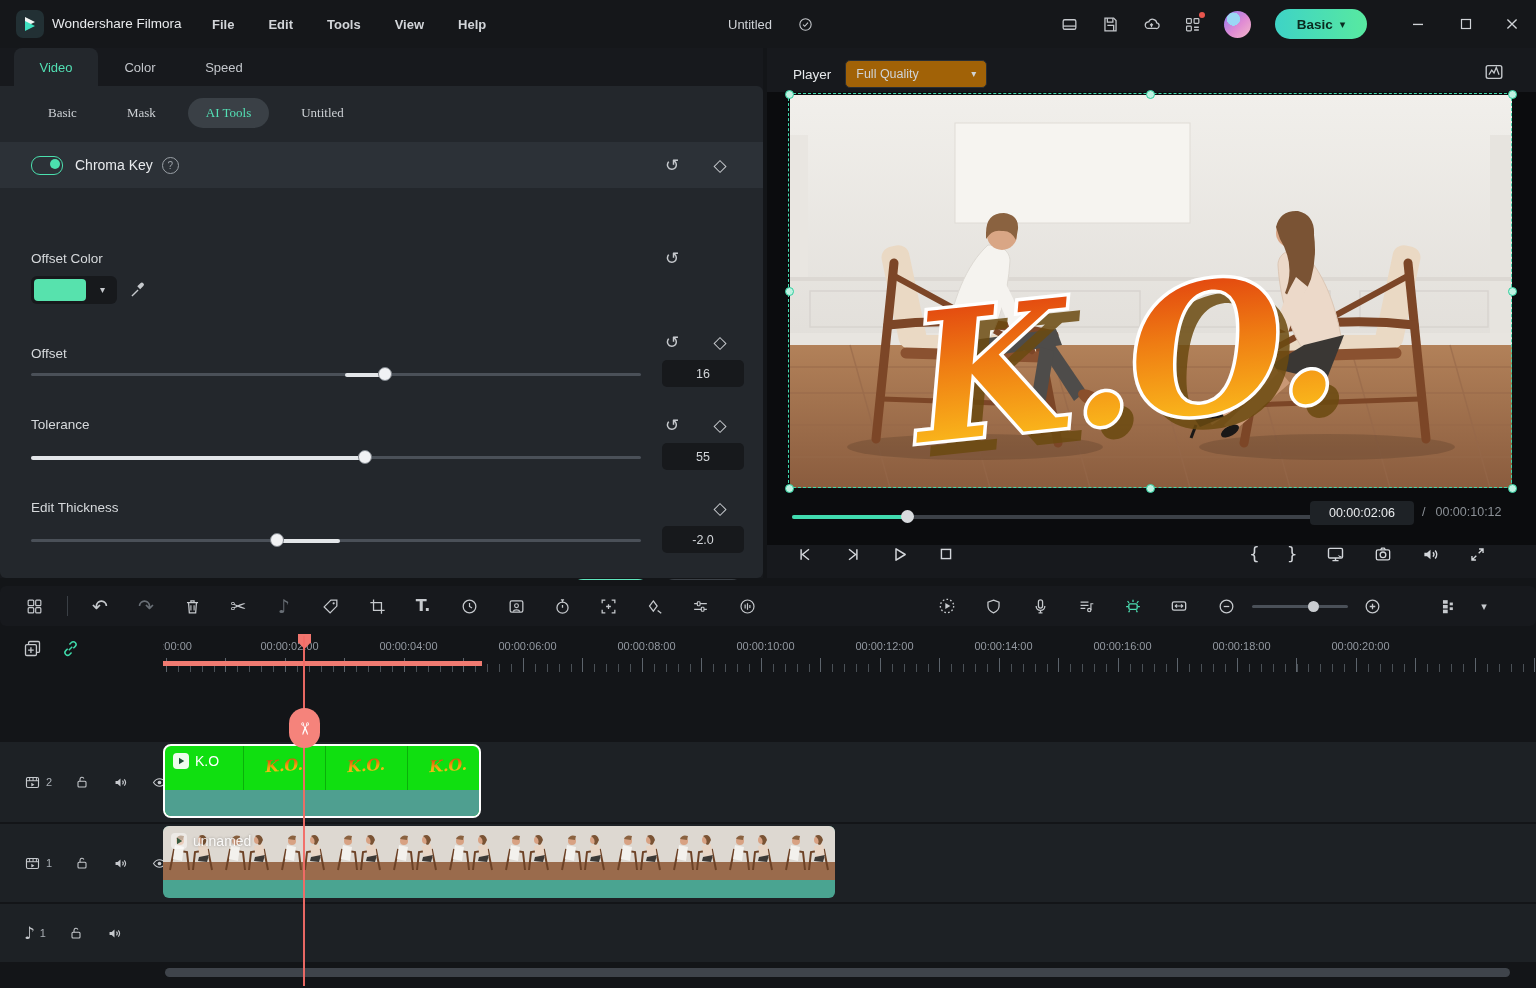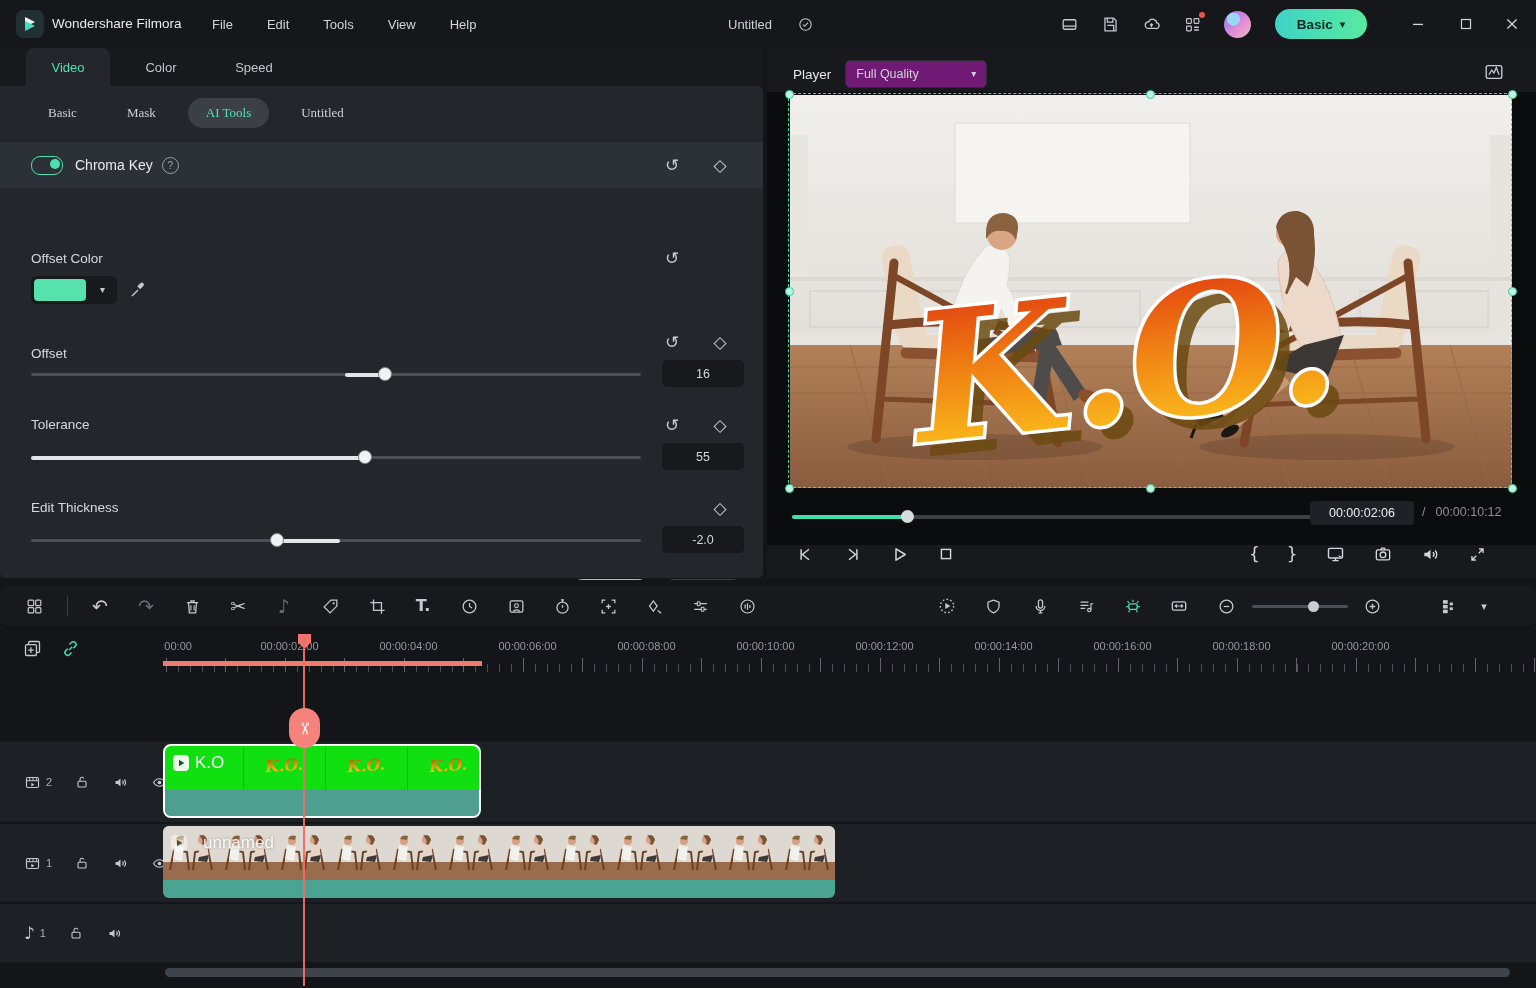--- a/index.html
+++ b/index.html
@@ -11,34 +11,34 @@
   .dim{color:#686e75;}
   .uicon{font-family:"DejaVu Sans",sans-serif;line-height:1;display:inline-flex;align-items:center;justify-content:center;}
   svg{display:block;}
 
   
   #titlebar{position:absolute;left:0;top:0;width:1536px;height:48px;background:#15171a;}
   .logo{position:absolute;left:16px;top:10px;width:28px;height:28px;border-radius:7px;background:#223034;
         display:flex;align-items:center;justify-content:center;}
   .appname{position:absolute;left:52px;top:16px;color:#e8eaed;font-size:13.5px;}
   .menus{position:absolute;left:212px;top:0;height:48px;display:flex;align-items:center;gap:34px;color:#d2d5d9;}
-  .menus span{cursor:default;}
+  .menus span{cursor:default;font-weight:bold;}
   .proj{position:absolute;left:728px;top:17px;color:#cfd2d6;}
   .tb-icons{position:absolute;left:1060px;top:0;height:48px;display:flex;align-items:center;gap:22px;}
   .avatar{width:27px;height:27px;border-radius:50%;background:radial-gradient(circle at 35% 30%,#9bd7f5 0 25%,transparent 26%),
           linear-gradient(135deg,#8f7cf2,#e08bd4 55%,#f3b9c9);position:relative;}
   .btn-export{position:absolute;left:1275px;top:9px;width:92px;height:30px;border-radius:16px;
       background:linear-gradient(90deg,#3ed3c6,#58e9a0);color:#0b2b20;font-weight:bold;
       display:flex;align-items:center;justify-content:center;gap:7px;font-size:13.5px;}
   .winbtn{position:absolute;top:14px;width:20px;height:20px;display:flex;align-items:center;justify-content:center;color:#d0d3d7;}
   .reddot{position:absolute;right:-3px;top:-3px;width:6px;height:6px;border-radius:50%;background:#e8554d;}
 
   
   #editpanel{position:absolute;left:0;top:48px;width:763px;height:530px;background:#17191d;}
-  .tabs{position:absolute;left:26px;top:0;display:flex;gap:9px;}
+  .tabs{position:absolute;left:14px;top:0;display:flex;}
   .tab{width:84px;height:38px;display:flex;align-items:center;justify-content:center;color:#c3c6cb;}
   .tab.active{background:#23272c;border-radius:8px 8px 0 0;color:#52dfb3;}
   .panelbody{position:absolute;left:0;top:38px;width:763px;height:492px;background:#23272c;border-radius:0 6px 6px 6px;}
   .subtabs{position:absolute;left:30px;top:12px;display:flex;gap:14px;}
   .subtab{padding:7px 18px;border-radius:16px;color:#ccd0d4;font-family:Liberation Serif, serif;}
   .subtab.active{background:#3a4046;color:#54e1b6;}
   .chromarow{position:absolute;left:0px;top:56px;width:763px;height:46px;background:#2c3137;display:flex;align-items:center;}
   .toggle{position:relative;width:30px;height:17px;border-radius:9px;border:1.6px solid #4be0ae;margin-left:31px;}
   .toggle .knob{position:absolute;right:2px;top:2px;width:10px;height:10px;border-radius:50%;background:#4be0ae;}
   .qmark{width:15px;height:15px;border-radius:50%;border:1.2px solid #9aa0a6;color:#9aa0a6;font-size:10px;
@@ -56,21 +56,21 @@
   .valbox{width:82px;height:27px;background:#17191c;border-radius:5px;color:#d3d6da;font-size:12.5px;
           display:flex;align-items:center;justify-content:center;}
   .btn-ok{position:absolute;left:570px;top:493px;width:81px;height:26px;border-radius:13px;background:#60e5bd;
           color:#11332a;display:flex;align-items:center;justify-content:center;font-size:13px;}
   .btn-reset{position:absolute;left:661px;top:493px;width:84px;height:26px;border-radius:13px;background:#3b4046;
           color:#e3e5e8;display:flex;align-items:center;justify-content:center;font-size:13px;}
 
   
   #playerpanel{position:absolute;left:767px;top:48px;width:769px;height:530px;background:#17191d;}
   .player-hd{position:absolute;left:26px;top:12px;display:flex;align-items:center;gap:14px;}
-  .quality{width:120px;height:26px;background:#701a75;border:1px solid #2a2e33;border-radius:5px;display:flex;
+  .quality{width:120px;height:26px;background:#a16207;border:1px solid #2a2e33;border-radius:5px;display:flex;
            align-items:center;justify-content:space-between;padding:0 10px;color:#cfd3d7;font-size:12.5px;}
   .stage{position:absolute;left:0;top:44px;width:769px;height:453px;background:#0b0c0e;}
   .vidbox{position:absolute;left:23px;top:3px;width:722px;height:393px;}
   .selborder{position:absolute;left:-2px;top:-2px;width:722px;height:393px;border:1.6px dashed #3fd9ac;pointer-events:none;}
   .hdl{position:absolute;width:9px;height:9px;border-radius:50%;background:#bff2e2;border:1.6px solid #2fcf9e;box-sizing:border-box;}
   .progress{position:absolute;left:25px;top:462px;width:521px;height:12px;}
   .progress .ptrack{position:absolute;top:5px;left:0;width:100%;height:3.5px;background:#3c4147;border-radius:2px;}
   .progress .pfill{position:absolute;top:4.5px;left:0;width:115px;height:4.5px;background:#41dcb0;border-radius:2px;}
   .progress .pknob{position:absolute;top:0;left:115px;width:13px;height:13px;border-radius:50%;background:#d8dbde;transform:translateX(-6px);}
   .timebox{position:absolute;left:543px;top:453px;width:104px;height:24px;background:#1e2226;border-radius:4px;
@@ -104,23 +104,23 @@
   .koclip{position:absolute;left:163px;top:2px;width:318px;height:74px;border:2px solid #fff;border-radius:8px;
           box-sizing:border-box;overflow:hidden;background:#10df10;}
   .koclip .strip{position:absolute;left:0;bottom:0;width:100%;height:26px;background:#4f9f90;}
   .koclip .seg{position:absolute;top:0;width:1px;height:44px;background:rgba(0,90,0,.35);}
   .kothumb{position:absolute;top:10px;width:50px;text-align:center;font-size:16px;font-weight:bold;font-style:italic;
       font-family:"DejaVu Serif",serif;background:linear-gradient(#d92f0c,#f0a310 55%,#ffd21c);
       -webkit-background-clip:text;background-clip:text;-webkit-text-fill-color:transparent;
       text-shadow:none;transform:rotate(-4deg);}
   .clipbadge{width:16px;height:16px;border-radius:4px;background:rgba(255,255,255,.92);display:flex;align-items:center;
       justify-content:center;}
-  .cliplabel{color:#fff;font-size:17px;}
+  .cliplabel{color:#fff;font-size:14px;}
   .vidclip{position:absolute;left:163px;top:2px;width:672px;height:72px;border-radius:6px;overflow:hidden;background:#4aa491;}
-  .vidclip .labelov{position:absolute;left:8px;top:7px;display:flex;align-items:center;gap:16px;opacity:.85;}
+  .vidclip .labelov{position:absolute;left:8px;top:7px;display:flex;align-items:center;gap:6px;opacity:.85;}
   .scrollbar{position:absolute;left:165px;top:388px;width:1345px;height:9px;border-radius:5px;background:#3f444b;}
 </style>
 </head>
 <body>
 
 <svg width="0" height="0" style="position:absolute">
 <defs>
 <g id="s-logo">
         <path d="M7 5l10 5-10 5z" fill="#f2f5f4"></path>
         <path d="M7 12l10 5-10 5z" fill="#3fe0c0" transform="translate(0,-3)"></path>

